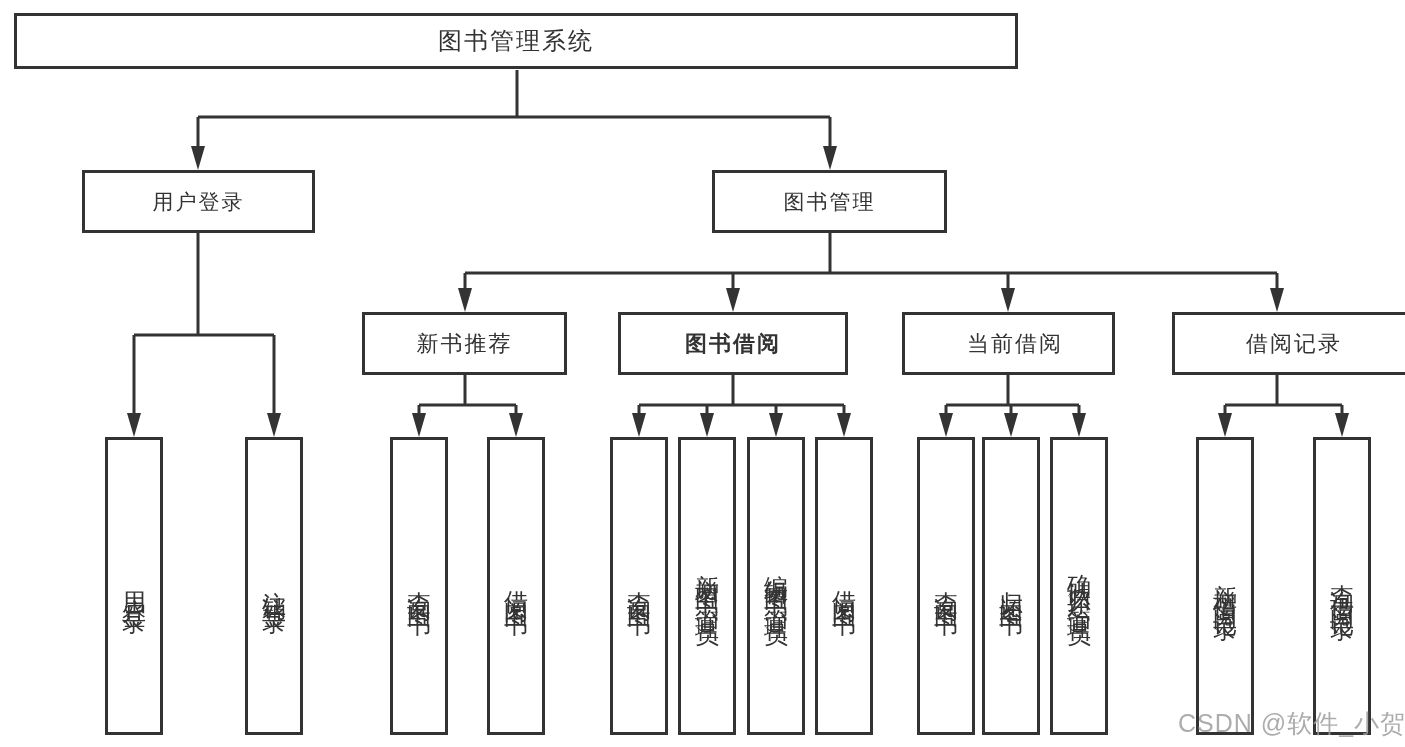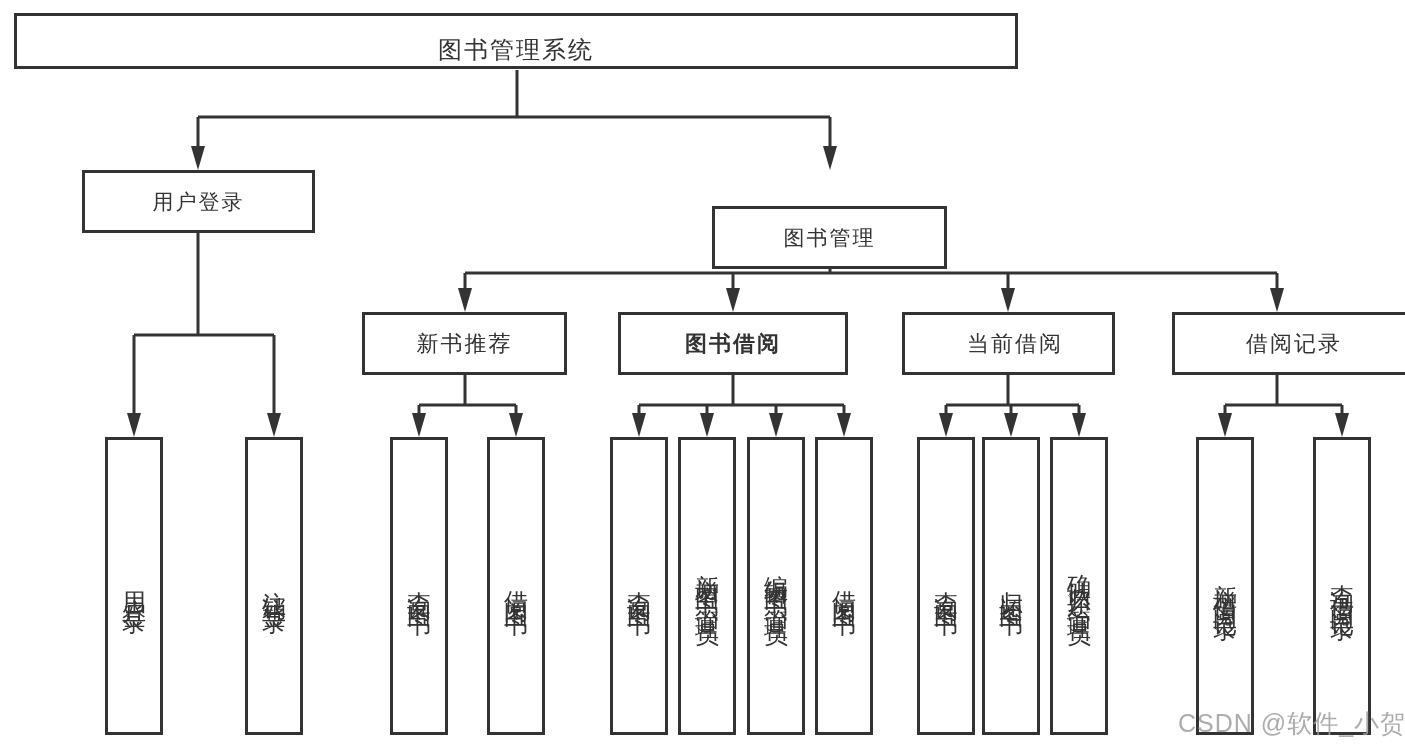--- a/index.html
+++ b/index.html
@@ -30,21 +30,21 @@
   .node {
     position: absolute;
     border: 3px solid var(--line);
     background: var(--bg);
     display: flex;
     align-items: center;
     justify-content: center;
     color: var(--text);
   }
   .h-node { letter-spacing: 2px; }
-  .root-node  { font-size: 24px; align-items: flex-end; }
+  .root-node  { font-size: 24px; }
   .l2-node    { font-size: 21px; }
   .l3-node    { font-size: 22px; }
   .leaf-node  { font-size: 24px; }
   .leaf-node .v-text {
     writing-mode: vertical-lr;
     text-orientation: mixed;
     letter-spacing: 7px;
     line-height: 1;
     white-space: nowrap;
   }
@@ -120,21 +120,21 @@
       <polygon points="1335,413 1349,413 1342,437" fill="currentColor"></polygon>
     </svg>
 
   <div class="node root-node h-node" style="left:14px; top:13px; width:1004px; height:56px;">
     <span>图书管理系统</span>
   </div>
 
   <div class="node l2-node h-node" style="left:82px; top:170px; width:233px; height:63px;">
     <span>用户登录</span>
   </div>
-  <div class="node l2-node h-node" style="left:712px; top:170px; width:235px; height:63px;margin-top:36px;">
+  <div class="node l2-node h-node" style="left:712px; top:170px; width:235px; height:63px;">
     <span>图书管理</span>
   </div>
 
   <div class="node l3-node h-node" style="left:362px; top:312px; width:205px; height:63px;justify-content:center;">
     <span>新书推荐</span>
   </div>
   <div class="node l3-node h-node" style="left:618px; top:312px; width:230px; height:63px;font-weight:bold;">
     <span>图书借阅</span>
   </div>
   <div class="node l3-node h-node" style="left:902px; top:312px; width:213px; height:63px;padding-left:13px;">

